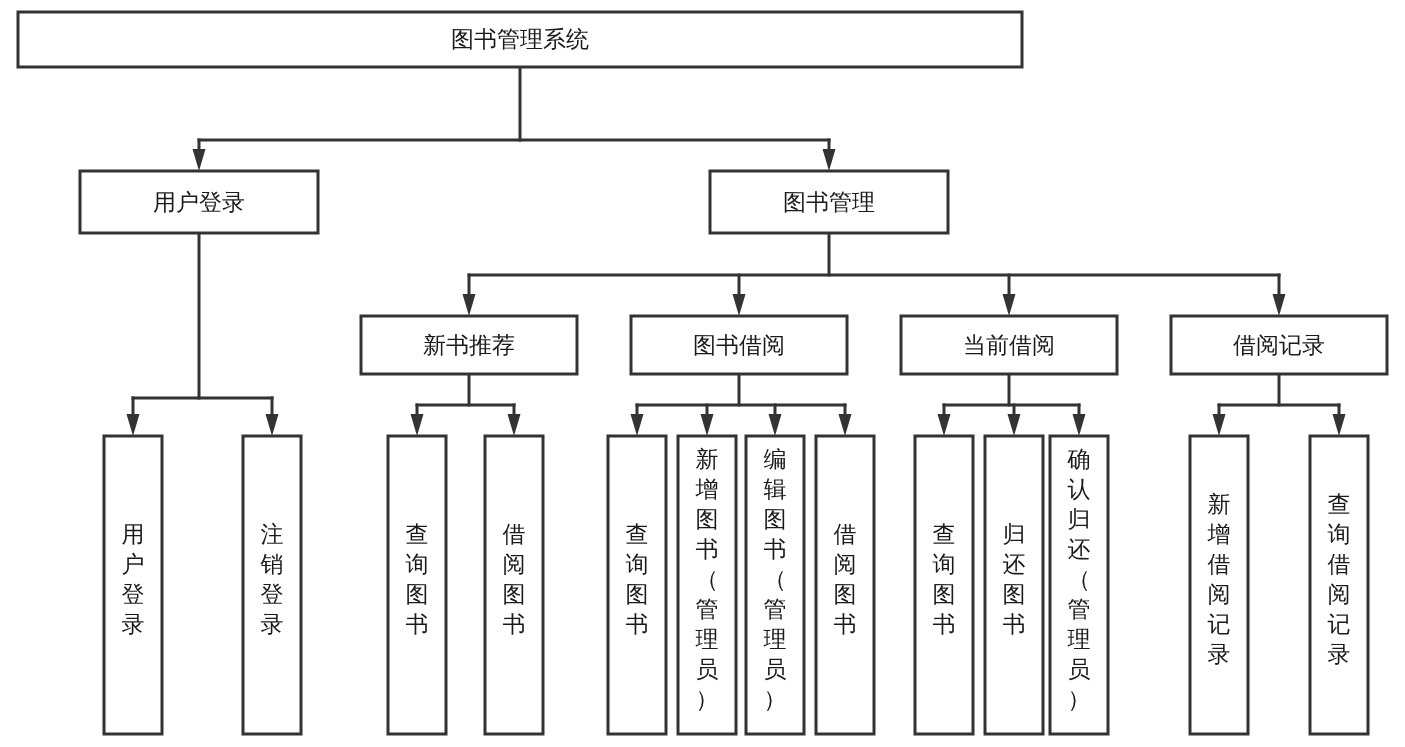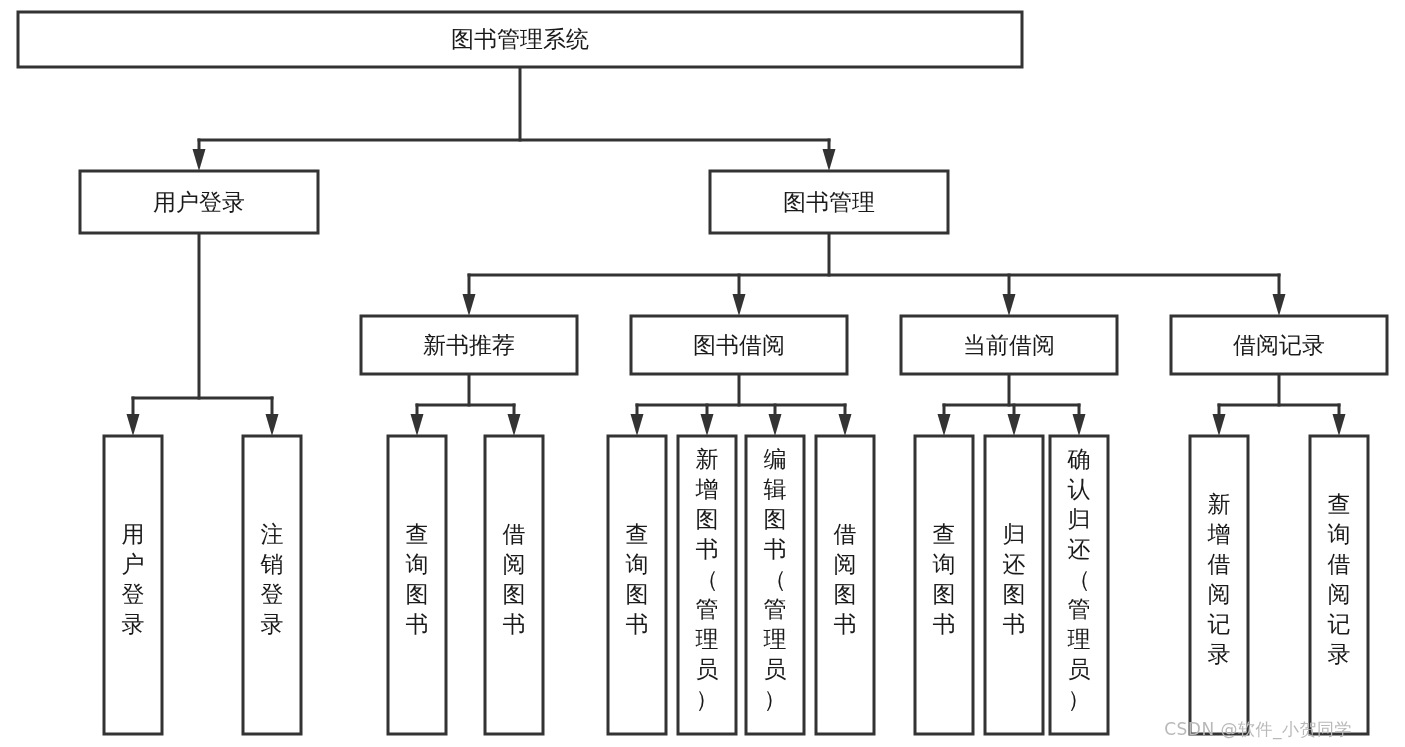--- a/index.html
+++ b/index.html
@@ -216,14 +216,13 @@
         <g>
           <rect class="node-box" x="1190" y="436" width="58" height="298"></rect>
           <text class="node-label-vert" x="1219" y="512"><tspan x="1219" dy="0">新</tspan><tspan x="1219" dy="30">增</tspan><tspan x="1219" dy="30">借</tspan><tspan x="1219" dy="30">阅</tspan><tspan x="1219" dy="30">记</tspan><tspan x="1219" dy="30">录</tspan></text>
         </g>
         <g>
           <rect class="node-box" x="1310" y="436" width="58" height="298"></rect>
           <text class="node-label-vert" x="1339" y="512"><tspan x="1339" dy="0">查</tspan><tspan x="1339" dy="30">询</tspan><tspan x="1339" dy="30">借</tspan><tspan x="1339" dy="30">阅</tspan><tspan x="1339" dy="30">记</tspan><tspan x="1339" dy="30">录</tspan></text>
         </g>
       </g>
   </svg>
-  <div class="watermark">CSDN @软件_小贺同学</div>
 </div>
 
 </body></html>

